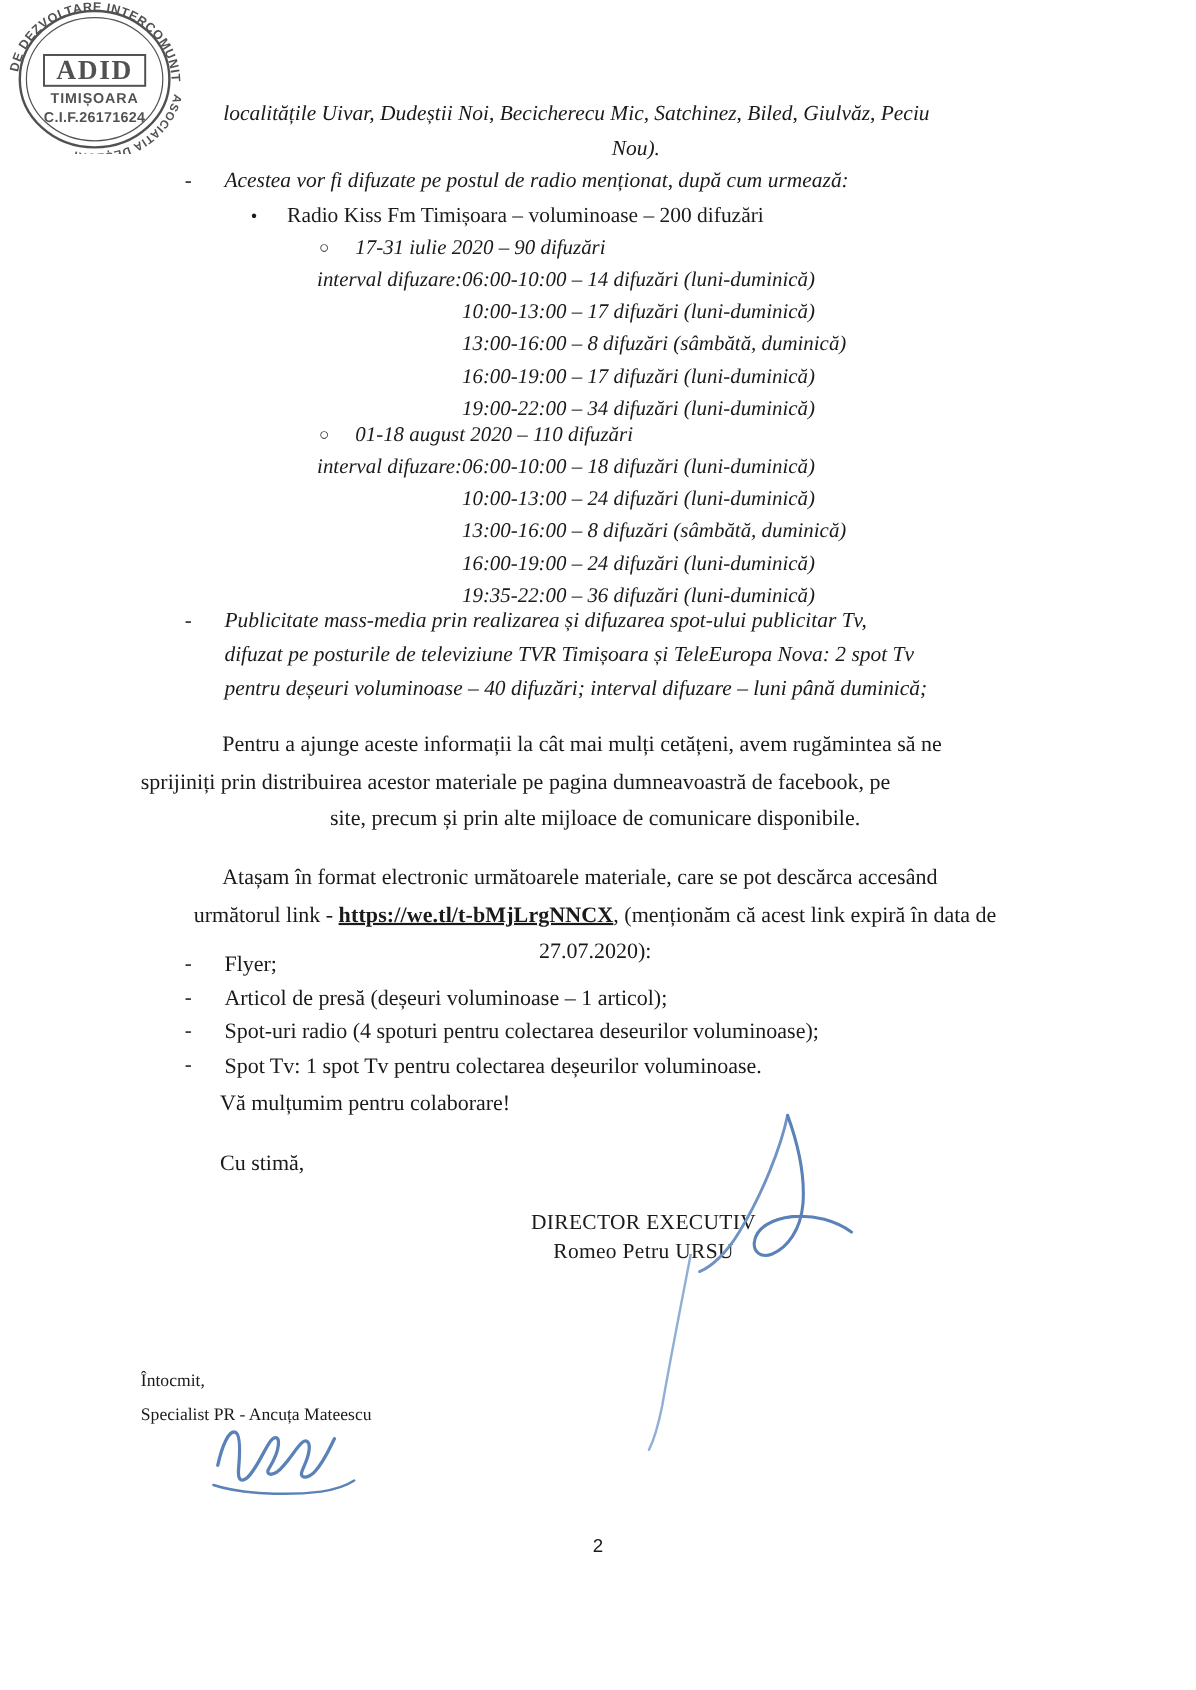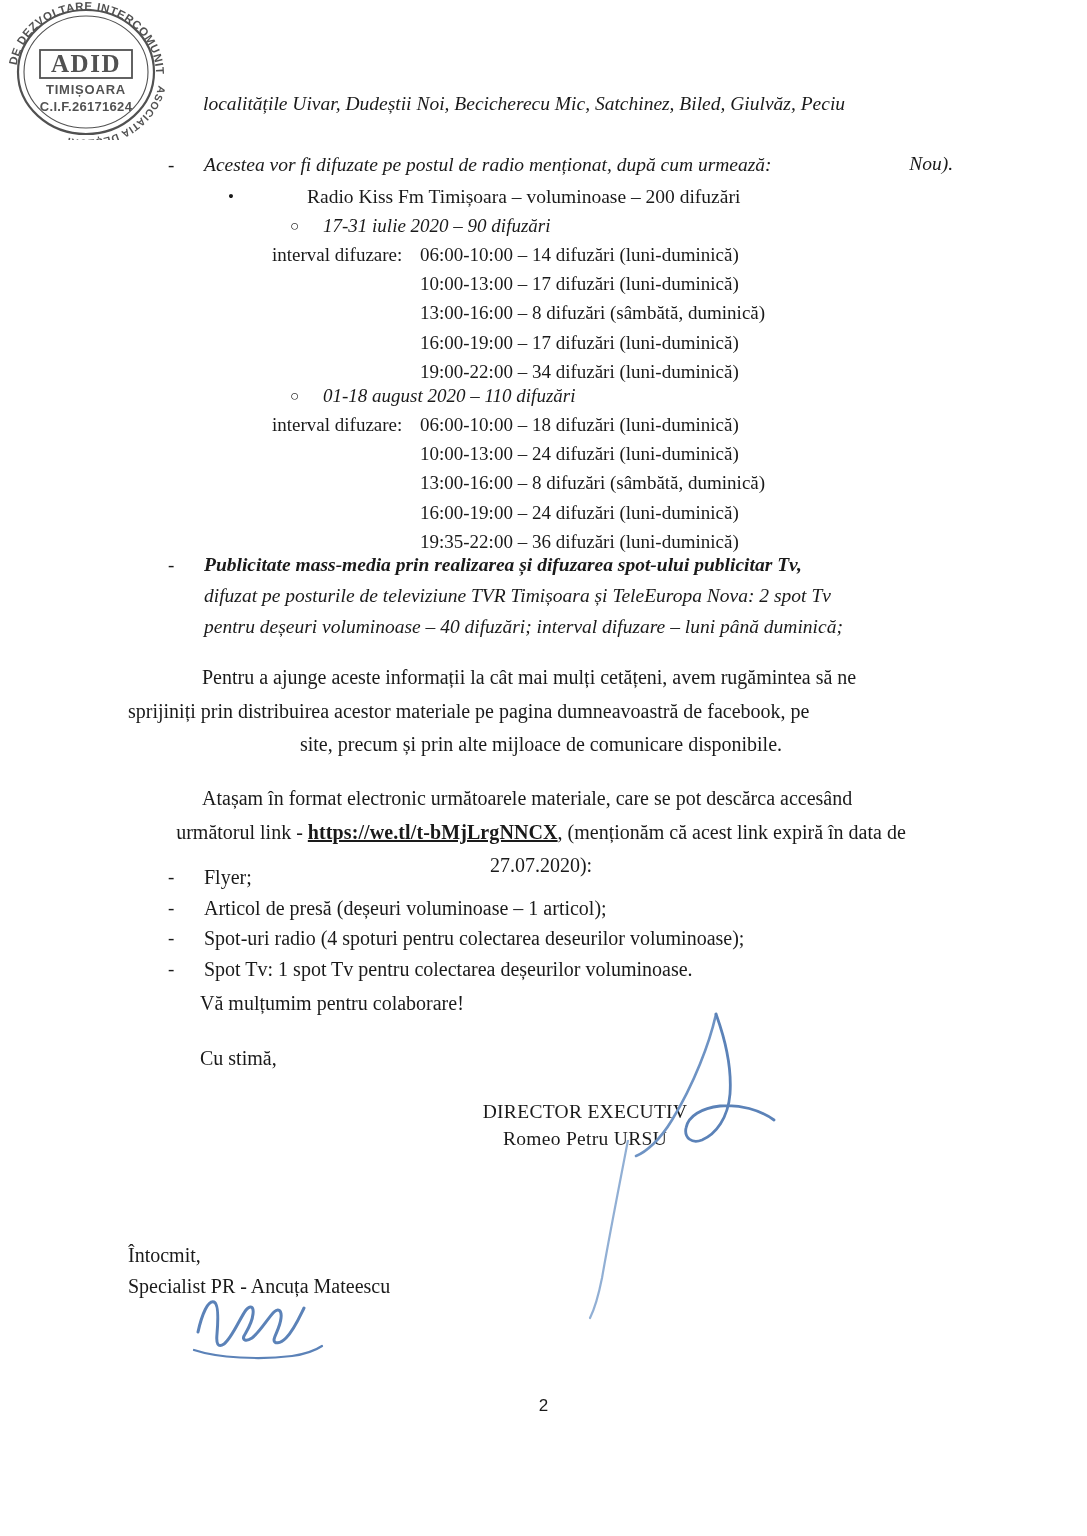--- a/index.html
+++ b/index.html
@@ -20,34 +20,34 @@
     position: absolute;
     inset: 0;
     background: #ffffff;
   }
 
   
   .blk {
     position: absolute;
     box-sizing: border-box;
   }
-  .upright     { font-style: normal; margin-left: 46px; }
+  .upright     { font-style: normal; }
 
   
   .lead {
     left: 203px;
     top: 88px;
     width: 750px;
     font-size: 19.5px;
     line-height: 32px;
     font-style: italic;
     text-align: justify;
     text-justify: inter-word;
   }
-  .lead .last { text-align: right; margin-top: 28px; }
+  .lead .last { text-align: center; }
 
   
   .dash-row {
     display: flex;
     align-items: flex-start;
   }
   .dash-mark {
     width: 36px;
     flex: 0 0 36px;
     font-size: 19px;
@@ -115,21 +115,23 @@
     font-size: 19px;
     line-height: 29px;
     font-style: italic;
   }
 
   
   .intervals {
     position: absolute;
     font-size: 19px;
     line-height: 29.2px;
+    font-style: italic;
     white-space: nowrap;
+    text-align: right;
   }
   .intervals .iline {
     display: flex;
   }
   .intervals .ilabel {
     width: 148px;
     flex: 0 0 148px;
   }
   .intervals .ilabel.blank { visibility: hidden; }
   .intervals .itext {
@@ -143,21 +145,21 @@
   .row-tv {
     left: 168px;
     top: 549px;
     width: 790px;
     font-size: 19.5px;
     line-height: 31px;
     font-style: italic;
     text-align: justify;
     text-justify: inter-word;
   }
-  .row-tv .tv-first { font-weight: bold; }
+  .row-tv .tv-first { font-weight: normal; }
   .row-tv .tv-rest  { font-weight: normal; }
   .row-tv .tv-last  { text-align: left; }
 
   
   .para {
     left: 128px;
     width: 826px;
     font-size: 20px;
     line-height: 33.5px;
     text-align: justify;
@@ -207,21 +209,21 @@
     text-align: center;
     font-size: 19.5px;
     font-weight: normal;
     line-height: 27px;
     letter-spacing: 0.3px;
   }
 
   .prepared {
     left: 128px;
     top: 1240px;
-    font-size: 20px;
+    font-size: 16px;
     line-height: 31px;
   }
 
   .page-no {
     left: 0;
     top: 1396px;
     width: 1087px;
     text-align: center;
     font-size: 17px;
     font-family: "Liberation Sans", sans-serif;

